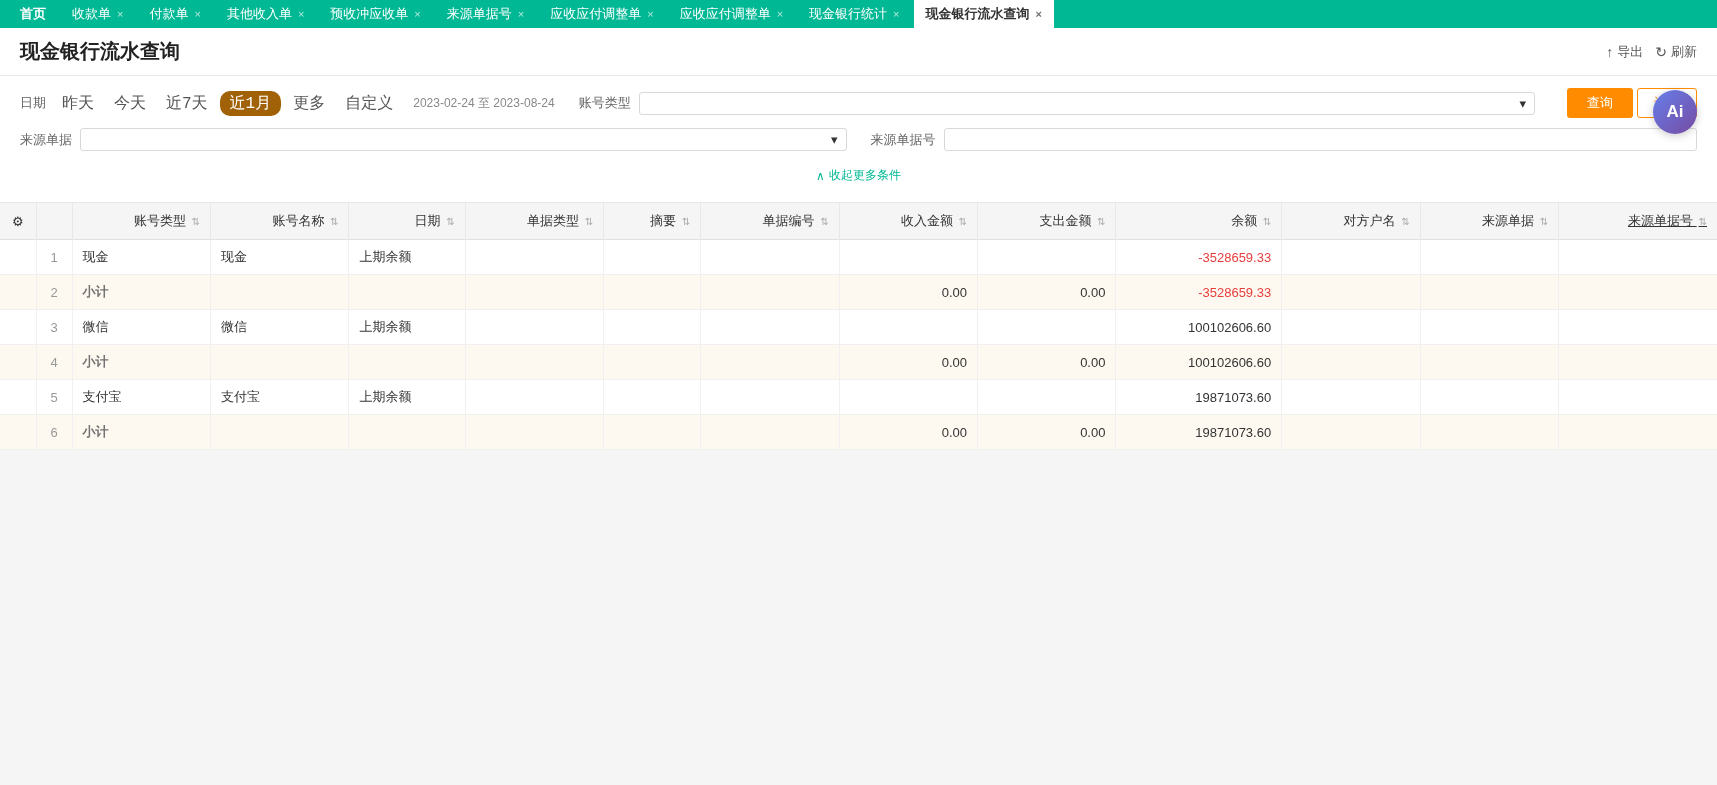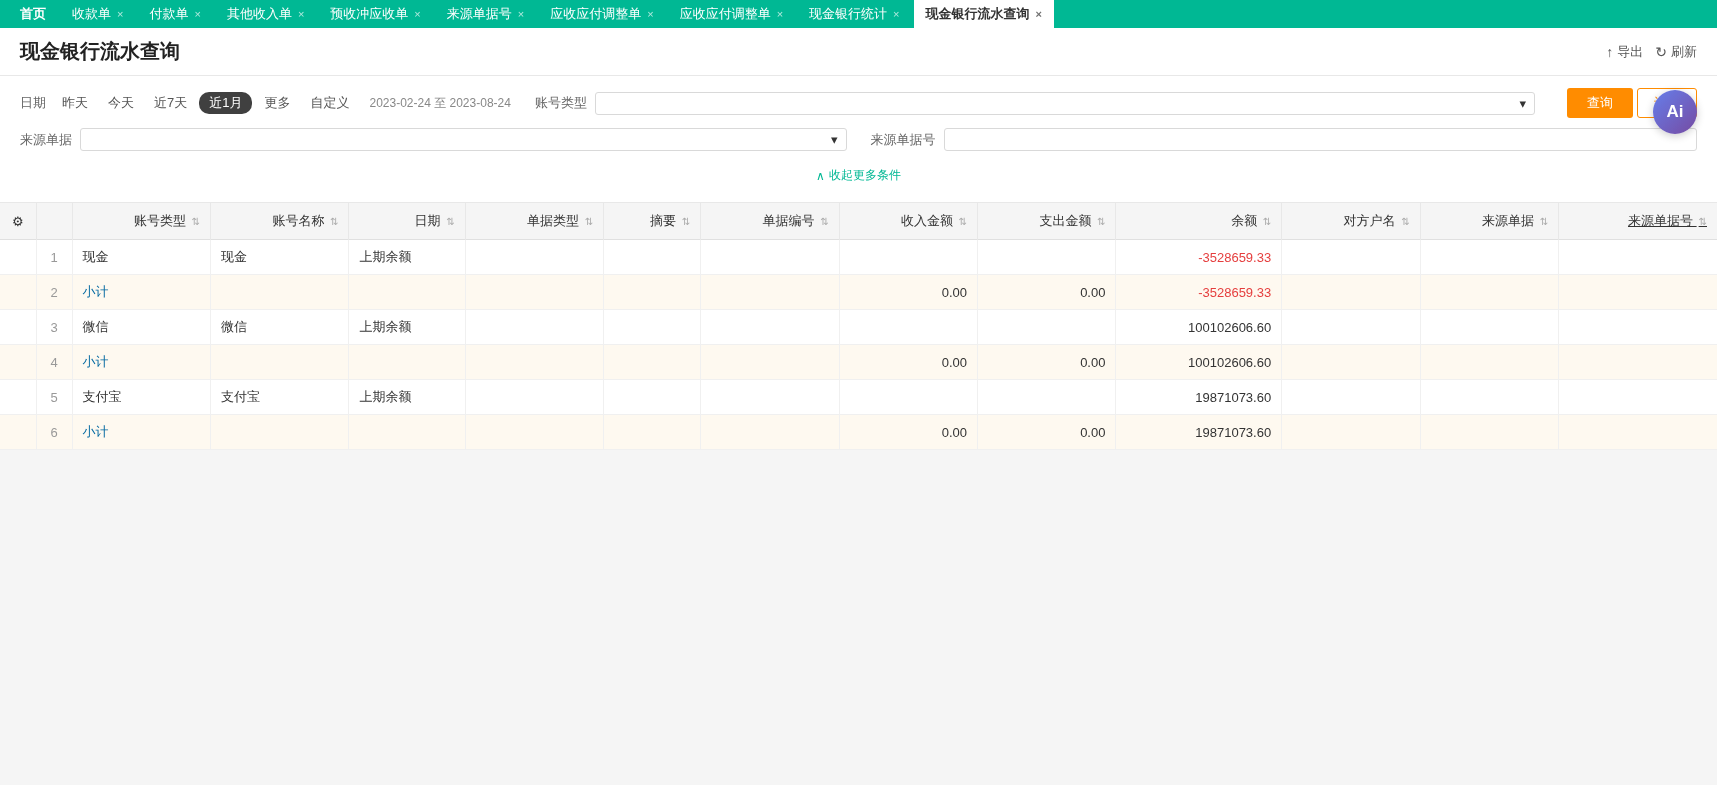--- a/index.html
+++ b/index.html
@@ -95,27 +95,28 @@
     }
     .date-options {
       display: flex;
       gap: 4px;
       align-items: center;
     }
     .date-btn {
       padding: 2px 8px;
       border-radius: 3px;
       cursor: pointer;
-      font-size: 13px;
+      font-size: 16px;
       color: #555;
       border: none;
       background: none;
+      font-family: Liberation Mono, monospace;
     }
     .date-btn.active {
-      background: #404040;
+      background: #a16207;
       color: #fff;
       border-radius: 10px;
       padding: 2px 10px;
     }
     .date-range {
       color: #888;
       font-size: 12px;
       margin-left: 4px;
     }
     .filter-select {
@@ -222,21 +223,21 @@
     tbody tr.subtotal {
       background: #fef9f0;
     }
     tbody td {
       padding: 8px 10px;
       white-space: nowrap;
       border-right: 1px solid #f0f0f0;
     }
     tbody td:last-child { border-right: none; }
     .row-num { color: #999; text-align: center; }
-    .subtotal-label { color: #0369a1; font-weight: normal; }
+    .subtotal-label { color: #737373; font-weight: bold; }
     .negative { color: #e53e3e; }
     .amount-cell { text-align: right; }
 
     
     .ai-badge {
       position: fixed;
       right: 20px;
       top: 90px;
       background: linear-gradient(135deg, #667eea 0%, #764ba2 100%);
       color: #fff;

